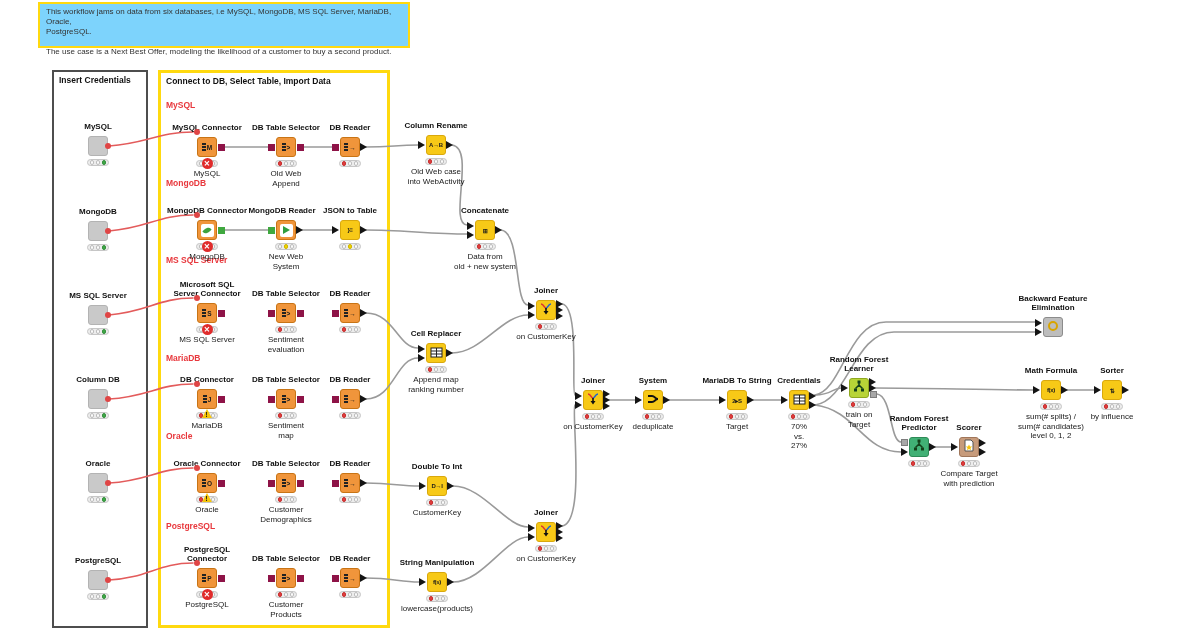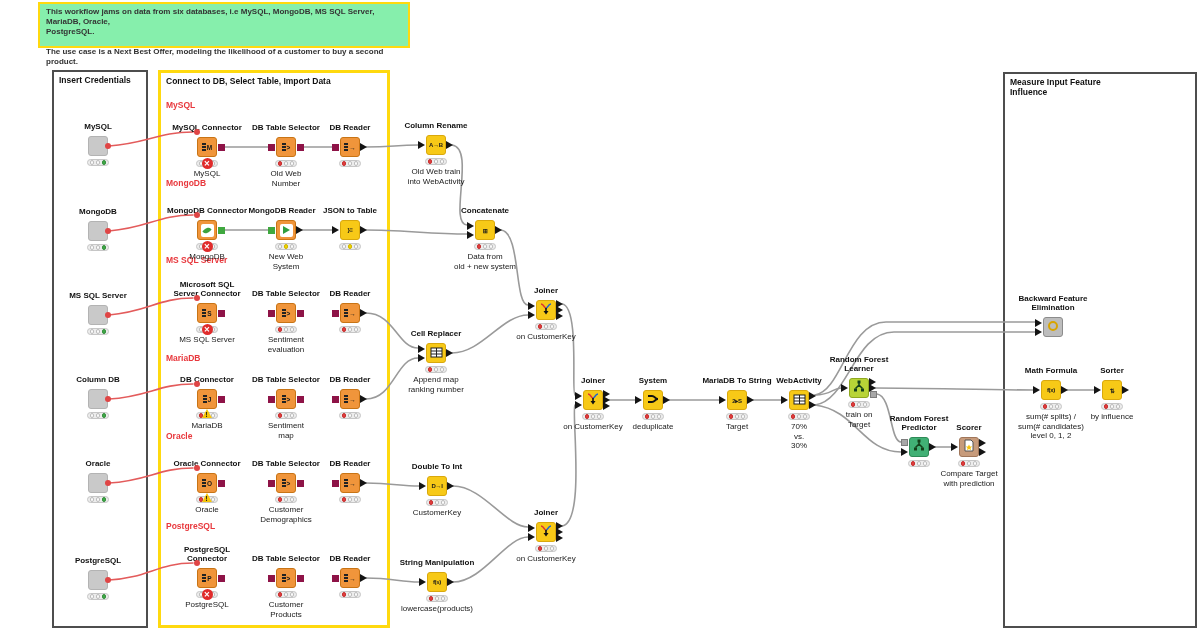--- a/index.html
+++ b/index.html
@@ -4,21 +4,21 @@
 <style>
   html,body{margin:0;padding:0;background:#fff;}
   #canvas{position:relative;width:1200px;height:630px;background:#ffffff;overflow:hidden;
           font-family:"Liberation Sans",sans-serif;}
   
   .wfbox{position:absolute;z-index:1;box-sizing:border-box;background:transparent;}
   .wfbox.yellow{border:3px solid #FFD90F;}
   .wfbox.gray{border:2.5px solid #4D4D4D;}
   .wfbox-title{font-size:8.5px;font-weight:bold;color:#111;padding:3px 5px;
                white-space:pre-line;line-height:10px;}
-  .ann{position:absolute;border:2.5px solid #FFD90F;background:#86efac;z-index:1;box-sizing:border-box;font-weight:bold;}
+  .ann{position:absolute;border:2.5px solid #FFD90F;background:#7dd3fc;z-index:1;box-sizing:border-box;}
   .ann p{margin:0;padding:3px 6px;font-size:8px;line-height:10px;color:#333;white-space:pre-line;}
   .glabel{position:absolute;font-size:8.5px;font-weight:bold;color:#E8383D;z-index:2;white-space:pre;}
   
   #wires{position:absolute;left:0;top:0;z-index:3;}
   #wires path.gray{stroke:#9A9A9A;stroke-width:1.6;fill:none;stroke-linecap:round;}
   #wires path.red{stroke:#E35B5B;stroke-width:1.6;fill:none;stroke-linecap:round;}
   
   .ntitle{position:absolute;transform:translateX(-50%);text-align:center;font-size:8px;
           font-weight:bold;color:#111;line-height:9px;white-space:pre-line;z-index:5;}
   .nsub{position:absolute;transform:translateX(-50%);text-align:center;font-size:8px;
@@ -112,24 +112,20 @@
 PostgreSQL.
 
 The use case is a Next Best Offer, modeling the likelihood of a customer to buy a second product.</p>
     </div>
     <div class="wfbox gray" style="left: 52px; top: 70px; width: 96px; height: 558px; position: absolute;">
       <div class="wfbox-title">Insert Credentials</div>
     </div>
     <div class="wfbox yellow" style="left: 158px; top: 70px; width: 232px; height: 558px; position: absolute;">
       <div class="wfbox-title">Connect to DB, Select Table, Import Data</div>
     </div>
-    <div class="wfbox gray" style="left: 1003px; top: 72px; width: 194px; height: 556px; position: absolute;">
-      <div class="wfbox-title">Measure Input Feature
-Influence</div>
-    </div>
     <div class="glabel" style="left: 166px; top: 100px; position: absolute;">MySQL</div>
     <div class="glabel" style="left: 166px; top: 178px; position: absolute;">MongoDB</div>
     <div class="glabel" style="left: 166px; top: 255px; position: absolute;">MS SQL Server</div>
     <div class="glabel" style="left: 166px; top: 353px; position: absolute;">MariaDB</div>
     <div class="glabel" style="left: 166px; top: 431px; position: absolute;">Oracle</div>
     <div class="glabel" style="left: 166px; top: 521px; position: absolute;">PostgreSQL</div>
     <div class="ntitle" style="left: 98px; top: 122px; position: absolute;">MySQL</div>
     <div class="nbox c-cred" style="left: 88px; top: 136px; width: 20px; height: 20px; position: absolute;">
       <span></span>
     </div>
@@ -221,21 +217,21 @@
       </span>
     </div>
     <div class="p p-sq sq-db" style="left: 268px; top: 143.5px; position: absolute;"></div>
     <div class="p p-sq sq-db" style="left: 297px; top: 143.5px; position: absolute;"></div>
     <div class="pill" style="left: 275px; top: 160px; position: absolute;">
       <span class="dot on-red" style="left: 1.6px;"></span>
       <span class="dot " style="left: 7.7px;"></span>
       <span class="dot " style="left: 13.8px;"></span>
     </div>
     <div class="nsub" style="left: 286px; top: 169px; position: absolute;">Old Web
-Number</div>
+Append</div>
     <div class="ntitle" style="left: 350px; top: 123px; position: absolute;">DB Reader</div>
     <div class="nbox c-orange" style="left: 340px; top: 137px; width: 20px; height: 20px; position: absolute;">
       <span class="icon-db">
         <span class="bars">
           <i></i>
           <i></i>
           <i></i>
         </span>
         <b>→</b>
       </span>
@@ -528,21 +524,21 @@
     <div class="nbox c-yellow" style="left: 426px; top: 135px; width: 20px; height: 20px; position: absolute;">
       <span class="icon-text">A→B</span>
     </div>
     <div class="p p-tri" style="left: 418px; top: 141px; position: absolute;"></div>
     <div class="p p-tri" style="left: 446px; top: 141px; position: absolute;"></div>
     <div class="pill" style="left: 425px; top: 158px; position: absolute;">
       <span class="dot on-red" style="left: 1.6px;"></span>
       <span class="dot " style="left: 7.7px;"></span>
       <span class="dot " style="left: 13.8px;"></span>
     </div>
-    <div class="nsub" style="left: 436px; top: 167px; position: absolute;">Old Web train
+    <div class="nsub" style="left: 436px; top: 167px; position: absolute;">Old Web case
 into WebActivity</div>
     <div class="ntitle" style="left: 485px; top: 206px; position: absolute;">Concatenate</div>
     <div class="nbox c-yellow" style="left: 475px; top: 220px; width: 20px; height: 20px; position: absolute;">
       <span class="icon-text">⊞</span>
     </div>
     <div class="p p-tri" style="left: 467px; top: 221.5px; position: absolute;"></div>
     <div class="p p-tri" style="left: 467px; top: 230.5px; position: absolute;"></div>
     <div class="p p-tri" style="left: 495px; top: 226px; position: absolute;"></div>
     <div class="pill" style="left: 474px; top: 243px; position: absolute;">
       <span class="dot on-red" style="left: 1.6px;"></span>
@@ -673,40 +669,40 @@
       <span class="icon-text">2▸S</span>
     </div>
     <div class="p p-tri" style="left: 719px; top: 396px; position: absolute;"></div>
     <div class="p p-tri" style="left: 747px; top: 396px; position: absolute;"></div>
     <div class="pill" style="left: 726px; top: 413px; position: absolute;">
       <span class="dot on-red" style="left: 1.6px;"></span>
       <span class="dot " style="left: 7.7px;"></span>
       <span class="dot " style="left: 13.8px;"></span>
     </div>
     <div class="nsub" style="left: 737px; top: 422px; position: absolute;">Target</div>
-    <div class="ntitle" style="left: 799px; top: 376px; position: absolute;">WebActivity</div>
+    <div class="ntitle" style="left: 799px; top: 376px; position: absolute;">Credentials</div>
     <div class="nbox c-yellow" style="left: 789px; top: 390px; width: 20px; height: 20px; position: absolute;">
       <span><svg width="13" height="11" viewBox="0 0 13 11">
           <rect x="1" y="1" width="11" height="9" fill="#fff" stroke="#222"></rect>
           <line x1="1" y1="4" x2="12" y2="4" stroke="#222"></line>
           <line x1="1" y1="7" x2="12" y2="7" stroke="#222"></line>
           <line x1="6.5" y1="1" x2="6.5" y2="10" stroke="#222"></line>
         </svg></span>
     </div>
     <div class="p p-tri" style="left: 781px; top: 396px; position: absolute;"></div>
     <div class="p p-tri" style="left: 809px; top: 391.5px; position: absolute;"></div>
     <div class="p p-tri" style="left: 809px; top: 400.5px; position: absolute;"></div>
     <div class="pill" style="left: 788px; top: 413px; position: absolute;">
       <span class="dot on-red" style="left: 1.6px;"></span>
       <span class="dot " style="left: 7.7px;"></span>
       <span class="dot " style="left: 13.8px;"></span>
     </div>
     <div class="nsub" style="left: 799px; top: 422px; position: absolute;">70%
 vs.
-30%</div>
+27%</div>
     <div class="ntitle" style="left: 859px; top: 355px; position: absolute;">Random Forest
 Learner</div>
     <div class="nbox c-lime" style="left: 849px; top: 378px; width: 20px; height: 20px; position: absolute;">
       <span><svg width="14" height="13" viewBox="0 0 14 13">
           <path d="M7 3 V5 M7 5 L3.5 8.5 M7 5 L10.5 8.5" stroke="#14401a" stroke-width="1.5" fill="none"></path>
           <rect x="5.5" y="0.5" width="3" height="3" fill="#14401a"></rect>
           <rect x="2" y="8.5" width="3" height="3" fill="#14401a"></rect>
           <rect x="9" y="8.5" width="3" height="3" fill="#14401a"></rect>
         </svg></span>
     </div>

